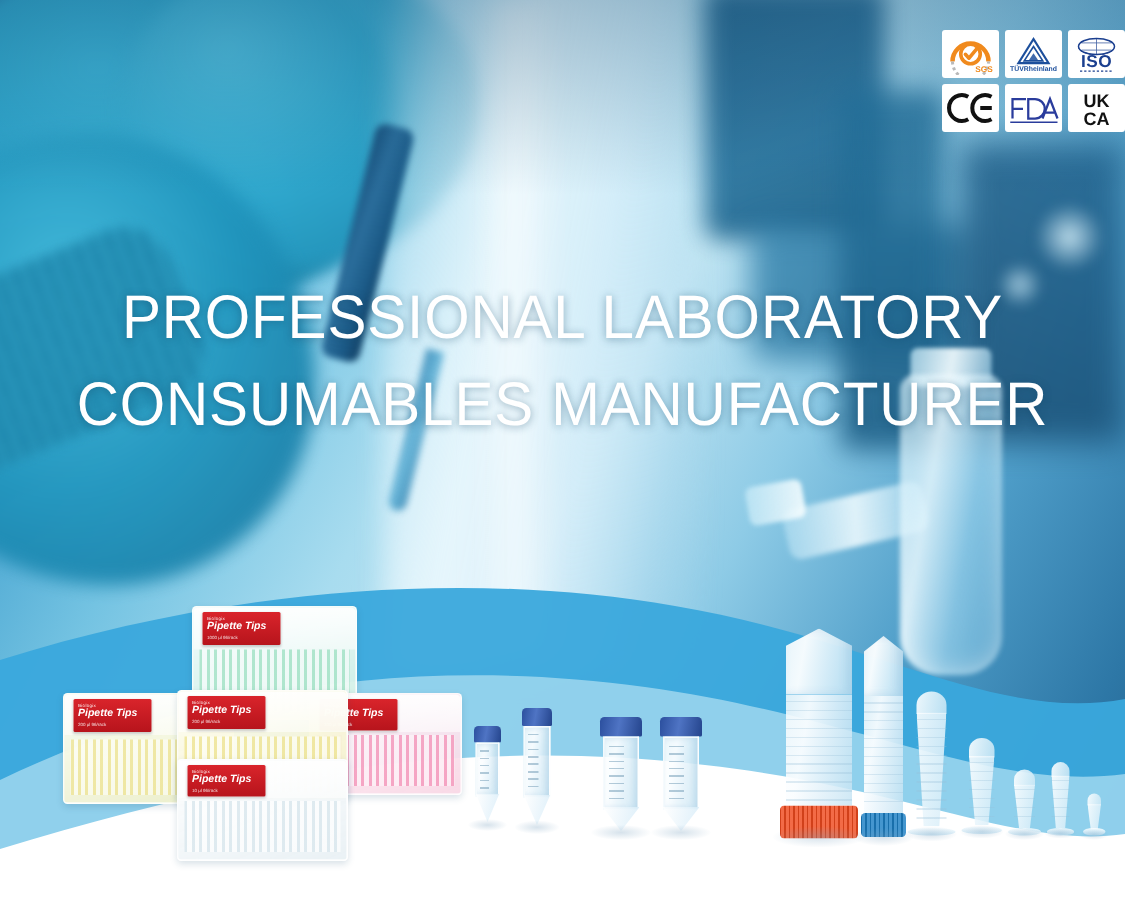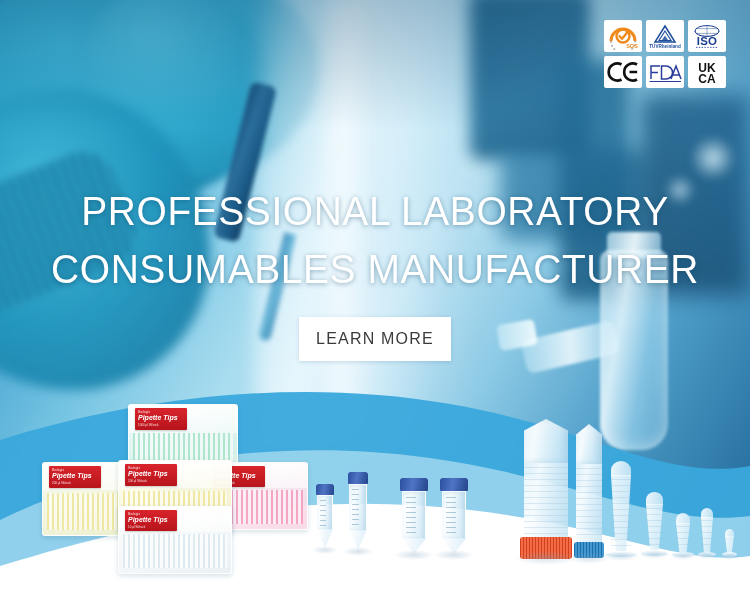--- a/index.html
+++ b/index.html
@@ -227,21 +227,21 @@
   
   .wave-svg {
     position: absolute;
     left: 0; bottom: 0;
     width: 750px; height: 230px;
   }
 
   
   .cert-grid {
     position: absolute;
-    right: 24px; top: 20px;
+    right: 0; top: 20px;
     display: grid;
     grid-template-columns: repeat(3, 38px);
     grid-template-rows: repeat(2, 32px);
     gap: 4px;
     z-index: 8;
   }
   .cert-cell {
     background: #ffffff;
     border-radius: 2px;
     display: flex;
@@ -492,21 +492,20 @@
       </svg>
     </div>
 
   </div>
 
   <h1 class="headline">
     <span class="hl-line">PROFESSIONAL LABORATORY</span>
     <span class="hl-line">CONSUMABLES MANUFACTURER</span>
   </h1>
 
-  <button class="cta">LEARN MORE</button>
 
   <div class="products">
 
     <div class="tipbox" style="left:128px; top:404px; width:108px; height:74px;
                 background:linear-gradient(160deg, rgba(248,255,252,.96), rgba(214,241,228,.92));
                 border:1px solid rgba(255,255,255,.8);">
       <div class="lid"></div>
       <div style="position:absolute;left:4px;right:4px;top:28px;bottom:5px;
                   background:repeating-linear-gradient(90deg,
                     rgba(160,225,195,.75) 0px, rgba(160,225,195,.75) 2px,

